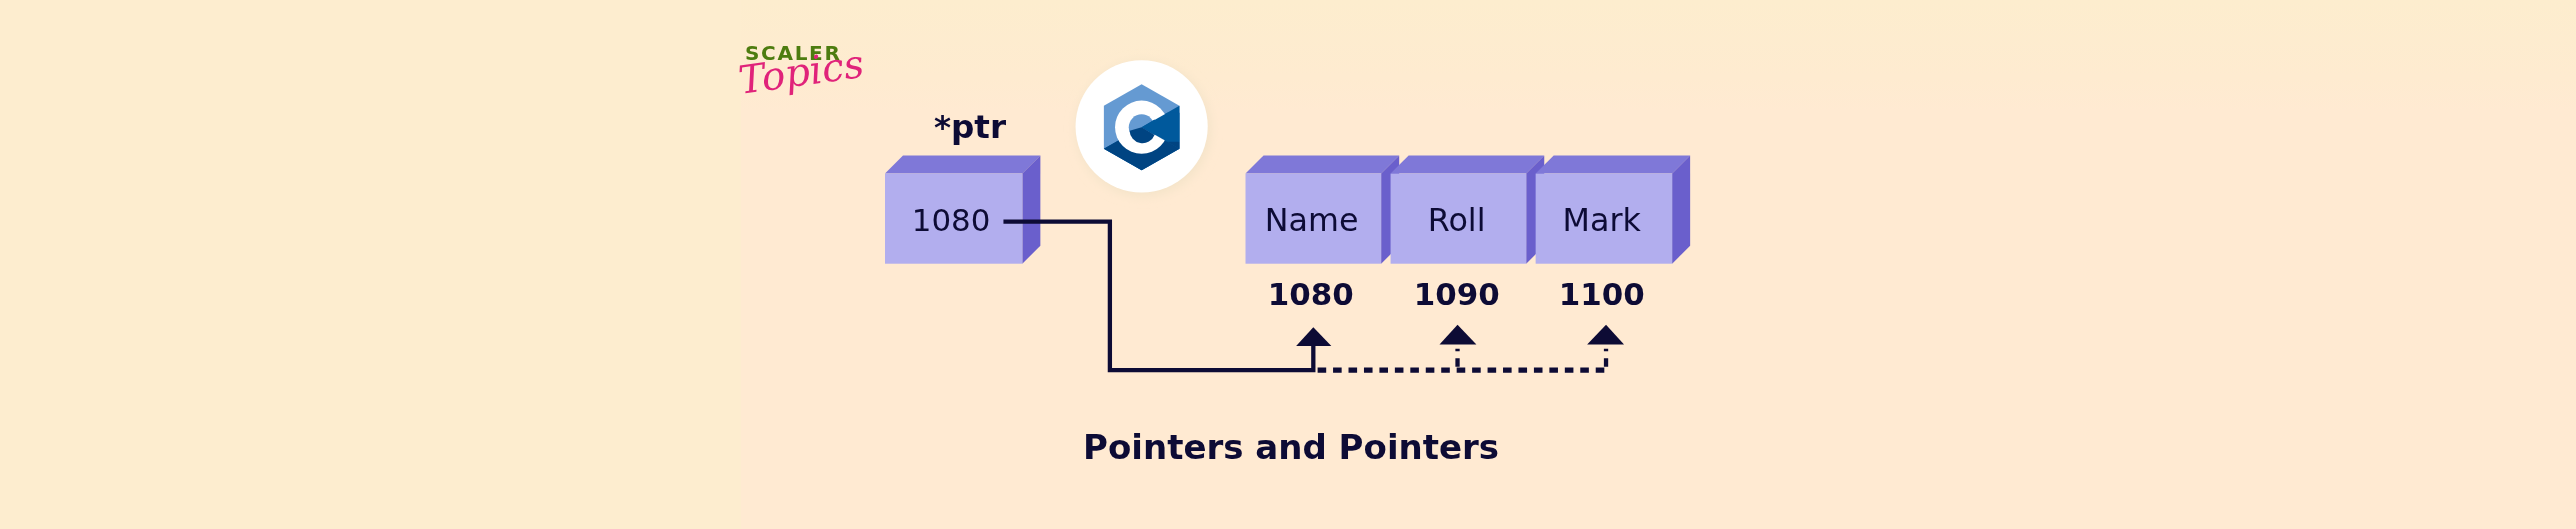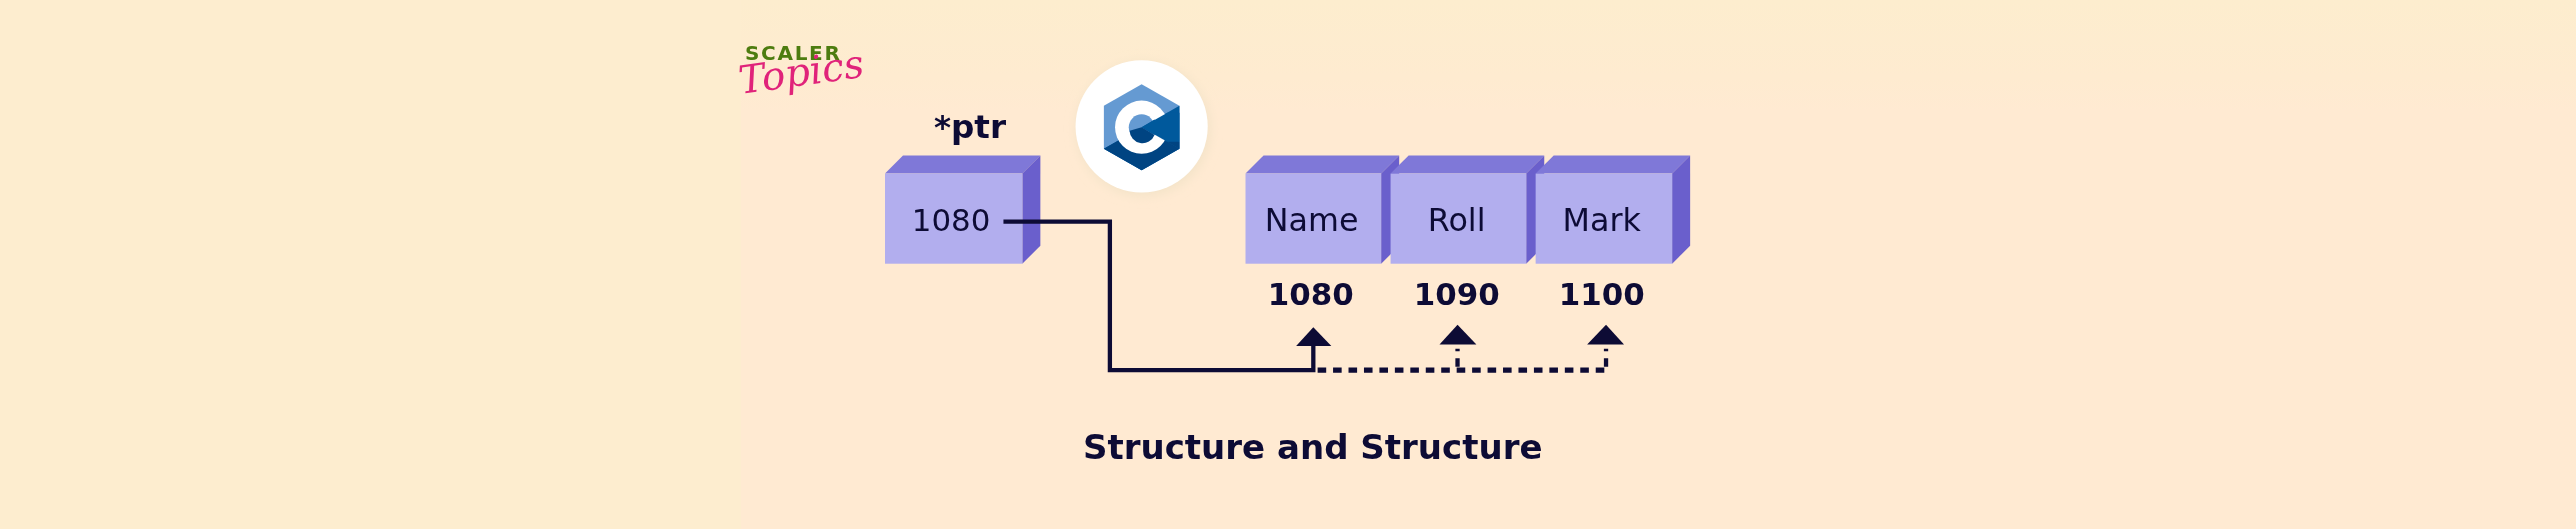--- a/index.html
+++ b/index.html
@@ -100,14 +100,14 @@
   <path d="M1169,258 L1293,258 L1293,431 L1530,431 L1530,400" fill="none" stroke="#0D0B35" stroke-width="5"></path>
   <polygon points="1510,403 1530,381 1551,403" fill="#0D0B35"></polygon>
 
   <line x1="1535" y1="431" x2="1871" y2="431" stroke="#0D0B35" stroke-width="6" stroke-dasharray="10,8"></line>
   <line x1="1698" y1="427" x2="1698" y2="406" stroke="#0D0B35" stroke-width="5" stroke-dasharray="10,8"></line>
   <polygon points="1677,401 1698,378 1720,401" fill="#0D0B35"></polygon>
   <line x1="1871" y1="427" x2="1871" y2="406" stroke="#0D0B35" stroke-width="5" stroke-dasharray="10,8"></line>
   <polygon points="1849,401 1871,378 1892,401" fill="#0D0B35"></polygon>
 </svg>
 
-<div class="title">Structure and Structure</div>
+<div class="title">Pointers and Pointers</div>
 
 
 </body></html>

